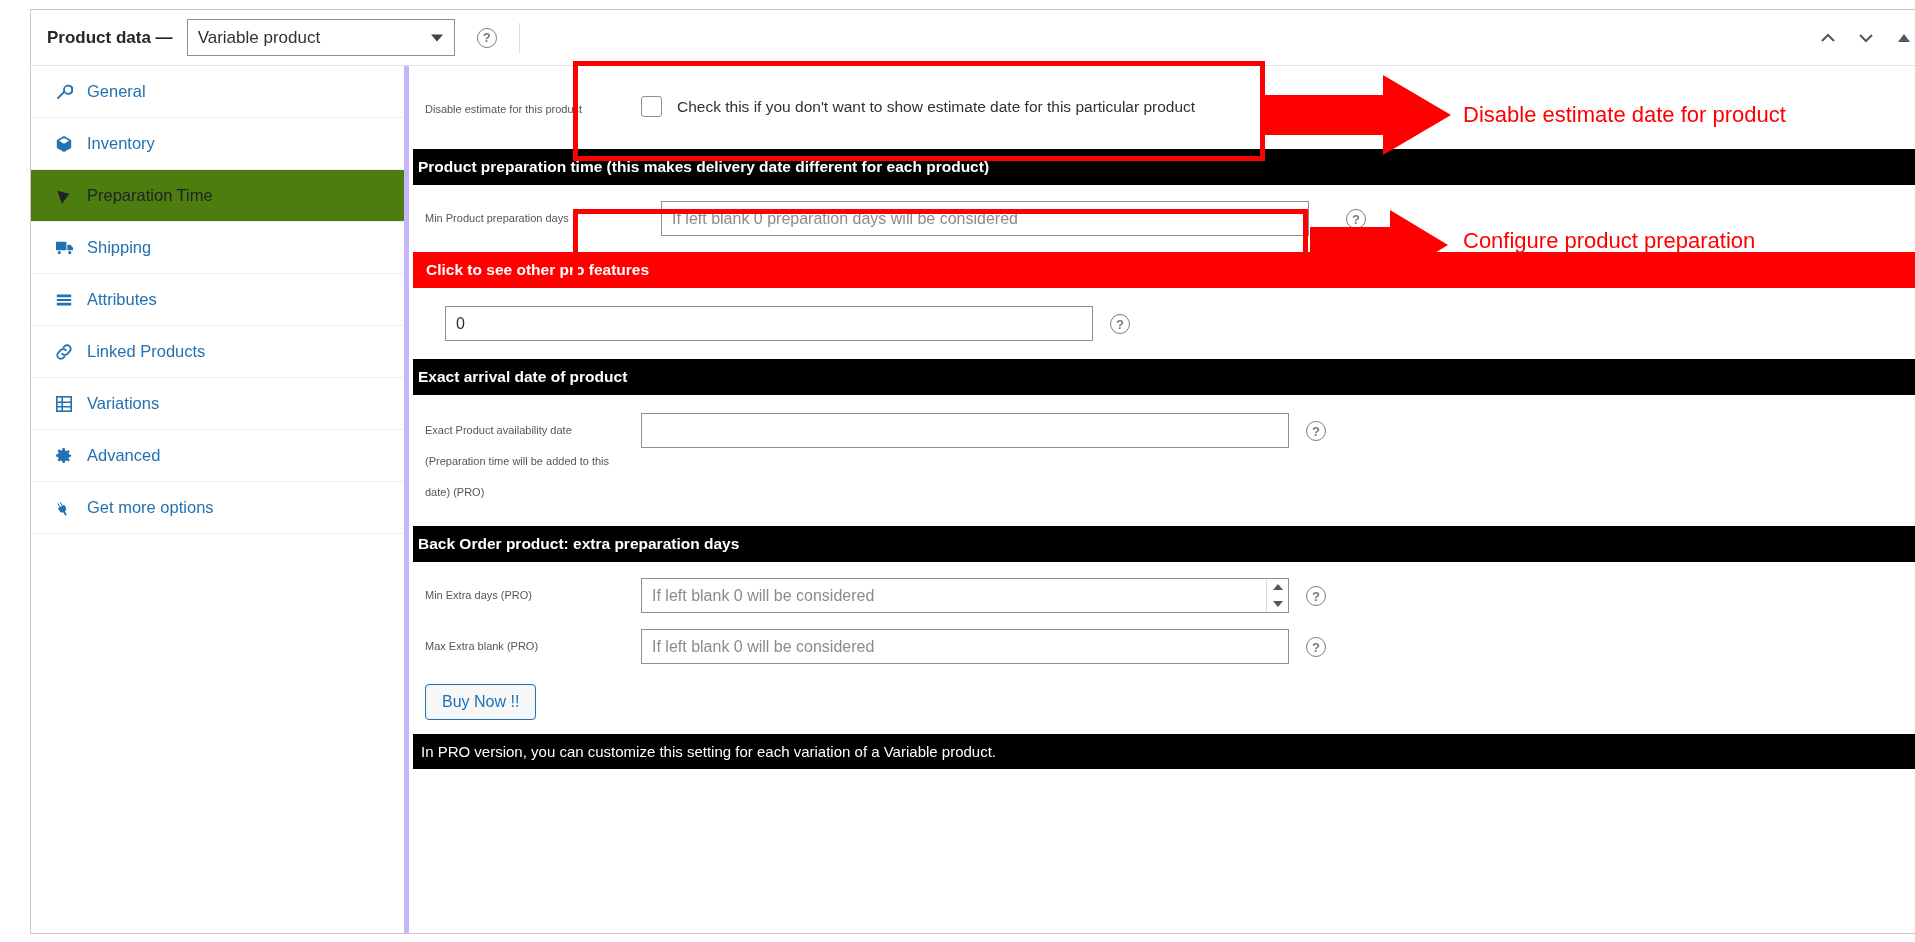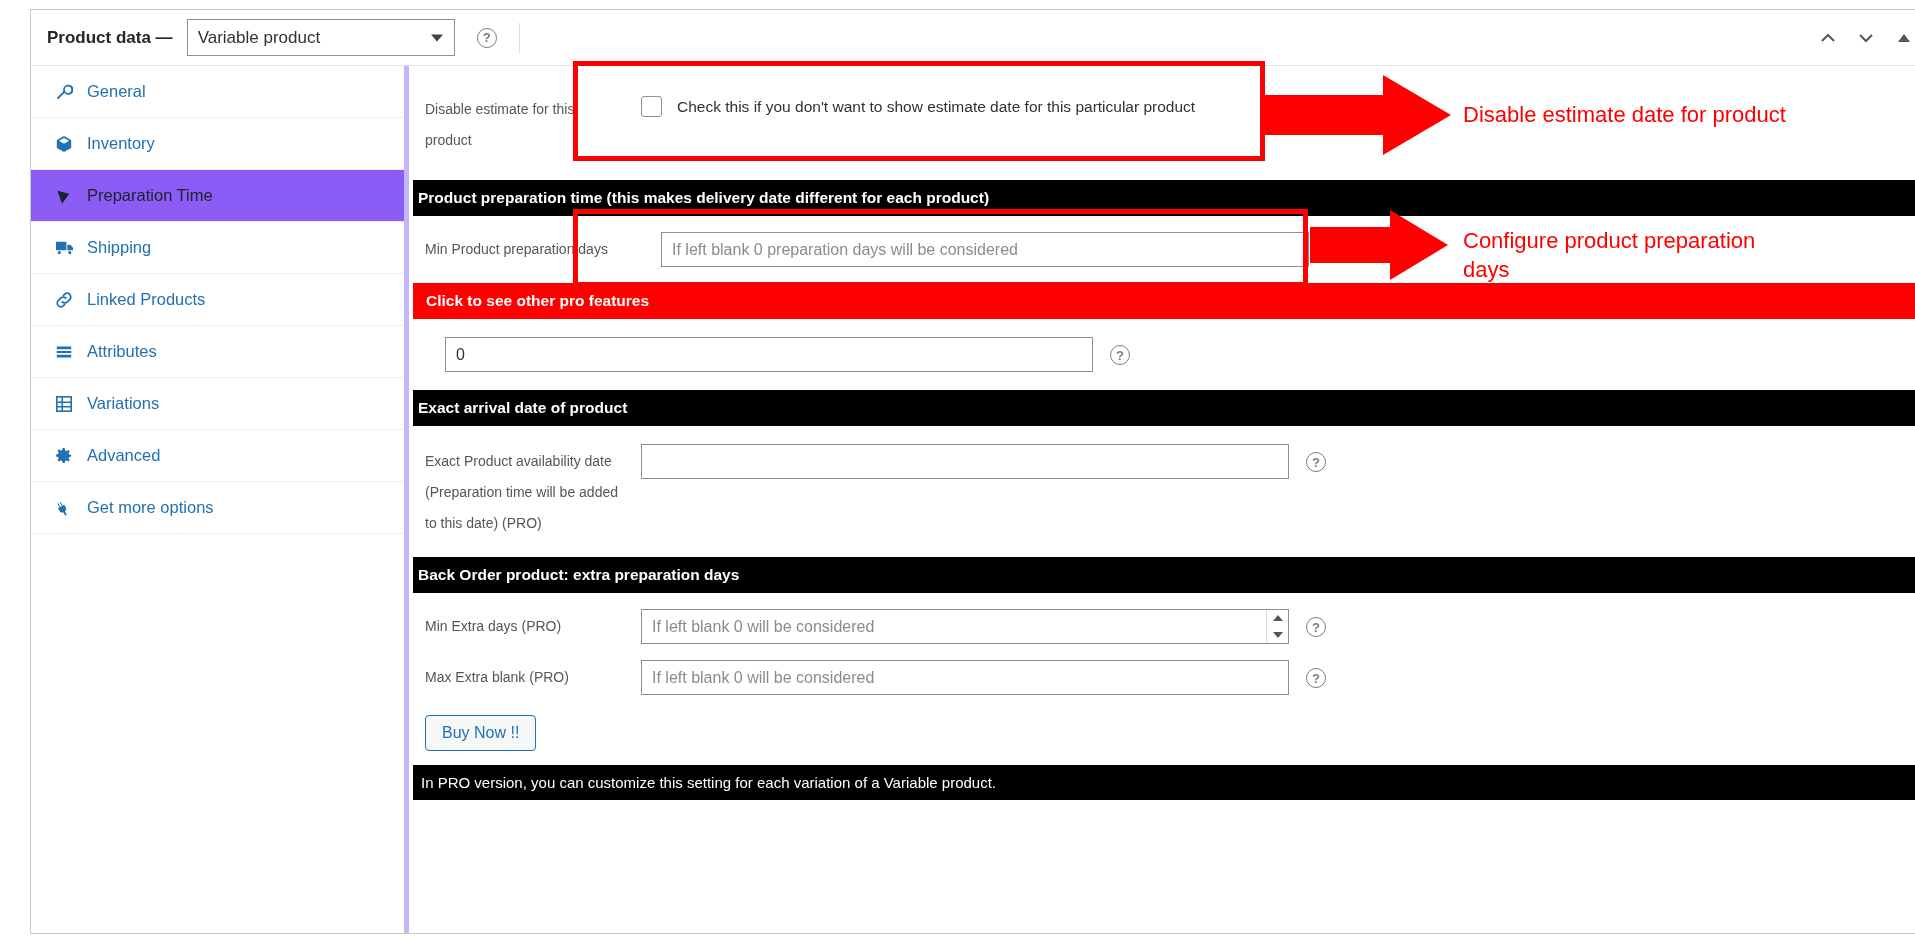--- a/index.html
+++ b/index.html
@@ -120,21 +120,21 @@
   }
   .side-item .si-icon {
     width: 22px;
     margin-right: 12px;
     display: inline-flex;
     align-items: center;
     justify-content: center;
     color: #2271b1;
   }
   .side-item.active {
-    background: #8b5cf6;
+    background: #4d7c0f;
     color: #1d2327;
     font-weight: normal;
   }
   .side-item.active .si-icon { color: #1d2327; }
   
   .content {
     flex: 1 1 auto;
     position: relative;
     background: #ffffff;
   }
@@ -157,21 +157,21 @@
     padding-left: 8px;
   }
   .field-row {
     display: flex;
     align-items: flex-start;
     padding: 14px 0 10px 16px;
   }
   .field-label {
     width: 196px;
     flex: 0 0 196px;
-    font-size: 14px;
+    font-size: 11px;
     color: #50575e;
     line-height: 31px;
     padding-top: 2px;
   }
   .field-label.multi { line-height: 31px; }
   .text-input {
     width: 648px;
     height: 35px;
     border: 1px solid #8c8f94;
     border-radius: 0;
@@ -344,35 +344,35 @@
           <span class="si-icon">
             <svg width="19" height="19" viewBox="0 0 20 20" fill="currentColor">
               <path d="M1 4h11v9H1V4zm12 3h3.2L19 10.2V13h-6V7zM4.5 17a1.7 1.7 0 1 0 0-3.4 1.7 1.7 0 0 0 0 3.4zm11 0a1.7 1.7 0 1 0 0-3.4 1.7 1.7 0 0 0 0 3.4z"></path>
             </svg>
           </span>
           <span>Shipping</span>
         </div>
 
         <div class="side-item">
           <span class="si-icon">
+            <svg width="18" height="18" viewBox="0 0 20 20" fill="currentColor">
+              <path d="M2 4h16v3H2V4zm0 5h16v2H2V9zm0 4h16v3H2v-3z"></path>
+            </svg>
+          </span>
+          <span>Attributes</span>
+        </div>
+
+        <div class="side-item">
+          <span class="si-icon">
             <svg width="18" height="18" viewBox="0 0 20 20" fill="none" stroke="currentColor" stroke-width="2" stroke-linecap="round">
               <path d="M8 12a4 4 0 0 0 5.7 0l2.6-2.6a4 4 0 1 0-5.7-5.7L9.4 4.9"></path>
               <path d="M12 8a4 4 0 0 0-5.7 0L3.7 10.6a4 4 0 1 0 5.7 5.7l1.2-1.2"></path>
             </svg>
           </span>
           <span>Linked Products</span>
-        </div>
-
-        <div class="side-item">
-          <span class="si-icon">
-            <svg width="18" height="18" viewBox="0 0 20 20" fill="currentColor">
-              <path d="M2 4h16v3H2V4zm0 5h16v2H2V9zm0 4h16v3H2v-3z"></path>
-            </svg>
-          </span>
-          <span>Attributes</span>
         </div>
 
         <div class="side-item">
           <span class="si-icon">
             <svg width="18" height="18" viewBox="0 0 20 20" fill="none" stroke="currentColor" stroke-width="1.8">
               <rect x="2" y="2" width="16" height="16"></rect>
               <path d="M2 8h16M2 13h16M8 2v16"></path>
             </svg>
           </span>
           <span>Variations</span>

